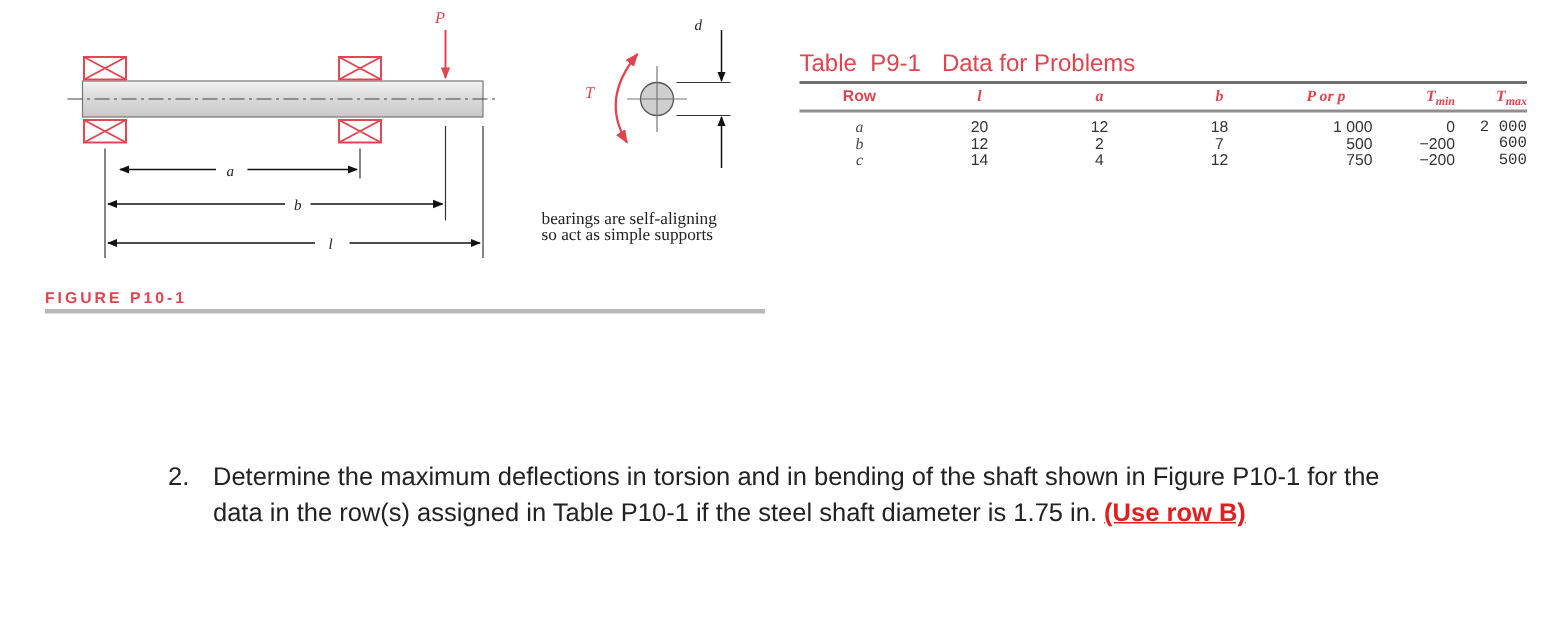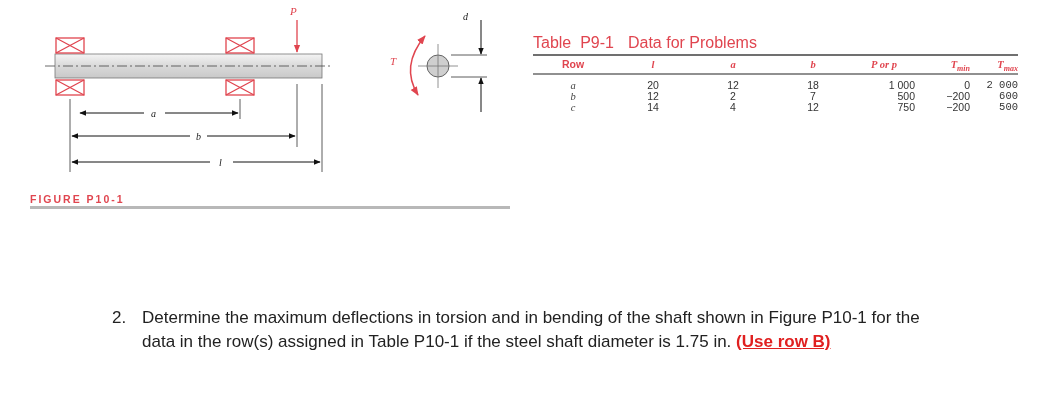--- a/index.html
+++ b/index.html
@@ -97,20 +97,24 @@
     </g>
     <g stroke="#333" stroke-width="0.8">
       <line x1="451" y1="55" x2="487" y2="55"></line>
       <line x1="451" y1="77" x2="487" y2="77"></line>
     </g>
     <line x1="481" y1="20" x2="481" y2="54" stroke="#111" stroke-width="1" marker-end="url(#ah)"></line>
     <line x1="481" y1="112" x2="481" y2="78" stroke="#111" stroke-width="1" marker-end="url(#ah)"></line>
     <text x="463" y="20" class="serif" font-style="italic" font-size="10" fill="#222">d</text>
   </svg>
 
+  <div class="note serif">
+    <div>bearings are self-aligning</div>
+    <div>so act as simple supports</div>
+  </div>
   <div class="fig-caption">FIGURE P10-1</div>
   <div class="fig-rule"></div>
 </div>
 
 <div class="tbl">
   <div class="tbl-title">
     <span style="white-space:pre">Table  P9-1</span><span class="gap"></span><span>Data for Problems</span>
   </div>
   <div class="rule-thick"></div>
   <div class="row hdr">

